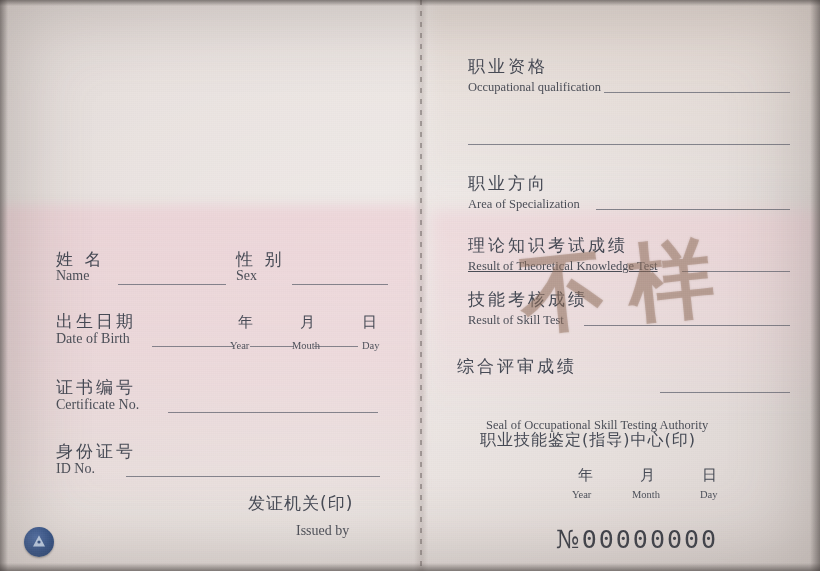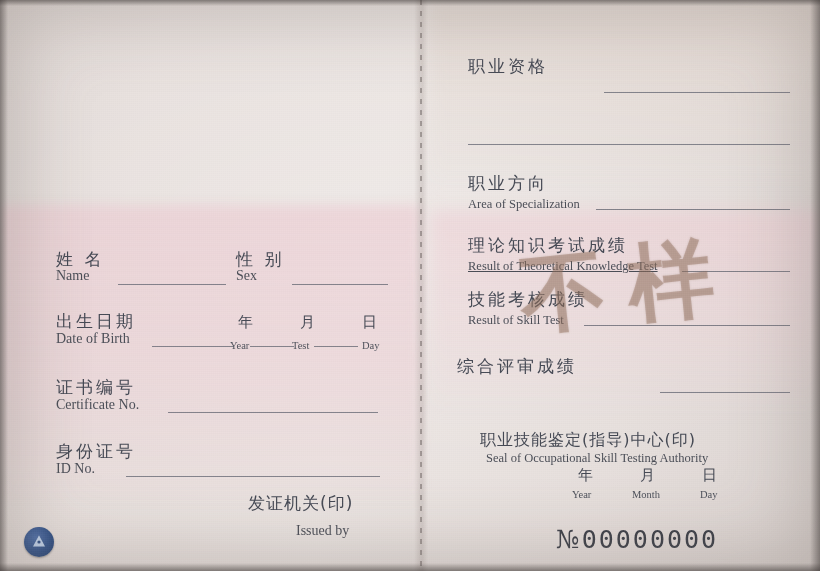--- a/index.html
+++ b/index.html
@@ -190,55 +190,56 @@
 
   <div class="ymd-cn" style="left:238px; top:313px;">年</div>
   <div class="ymd-cn" style="left:300px; top:313px;">月</div>
   <div class="ymd-cn" style="left:362px; top:313px;">日</div>
 
   <div class="rule" style="left:152px; top:346px; width:82px;"></div>
   <div class="rule" style="left:250px; top:346px; width:44px;"></div>
   <div class="rule" style="left:314px; top:346px; width:44px;"></div>
 
   <div class="ymd-lab" style="left:230px; top:340px;">Year</div>
-  <div class="ymd-lab" style="left:292px; top:340px;">Test</div>
+  <div class="ymd-lab" style="left:292px; top:340px;">Mouth</div>
   <div class="ymd-lab" style="left:362px; top:340px;">Day</div>
 
   <div class="field cn" style="left:56px; top:376px;">证书编号</div>
   <div class="field en" style="left:56px; top:397px;">Certificate No.</div>
   <div class="rule" style="left:168px; top:412px; width:210px;"></div>
 
   <div class="field cn" style="left:56px; top:440px;">身份证号</div>
   <div class="field en" style="left:56px; top:461px;">ID No.</div>
   <div class="rule" style="left:126px; top:476px; width:254px;"></div>
 
   <div class="field cn" style="left:248px; top:492px; letter-spacing:1px;">发证机关(印)</div>
   <div class="field en" style="left:276px; top:523px;margin-left:20px;">Issued by</div>
 
   <div class="field cn" style="left:468px; top:55px;">职业资格</div>
+  <div class="field en sm" style="left:468px; top:80px;">Occupational qualification</div>
   <div class="rule" style="left:604px; top:92px; width:186px;"></div>
   <div class="rule" style="left:468px; top:144px; width:322px;"></div>
 
   <div class="field cn" style="left:468px; top:172px;">职业方向</div>
   <div class="field en sm" style="left:468px; top:197px;">Area of Specialization</div>
   <div class="rule" style="left:596px; top:209px; width:194px;"></div>
 
   <div class="field cn" style="left:468px; top:234px;">理论知识考试成绩</div>
   <div class="field en sm" style="left:468px; top:259px;text-decoration:underline;">Result of Theoretical Knowledge Test</div>
   <div class="rule" style="left:682px; top:271px; width:108px;"></div>
 
   <div class="field cn" style="left:468px; top:288px;">技能考核成绩</div>
   <div class="field en sm" style="left:468px; top:313px;">Result of Skill Test</div>
   <div class="rule" style="left:584px; top:325px; width:206px;"></div>
 
   <div class="field cn" style="left:457px; top:355px;">综合评审成绩</div>
   <div class="rule" style="left:660px; top:392px; width:130px;"></div>
 
   <div class="field cn sm" style="left:480px; top:418px; letter-spacing:1px;">职业技能鉴定(指导)中心(印)</div>
-  <div class="field en sm" style="left:486px; top:451px;">Seal of Occupational Skill Testing Authority</div>
+  <div class="field en sm" style="left:486px; top:418px;">Seal of Occupational Skill Testing Authority</div>
 
   <div class="ymd-cn" style="left:578px; top:466px;">年</div>
   <div class="ymd-cn" style="left:640px; top:466px;">月</div>
   <div class="ymd-cn" style="left:702px; top:466px;">日</div>
 
   <div class="ymd-lab" style="left:572px; top:489px;">Year</div>
   <div class="ymd-lab" style="left:632px; top:489px;text-align:center;">Month</div>
   <div class="ymd-lab" style="left:700px; top:489px;">Day</div>
 
   <div class="watermark">不样</div>

